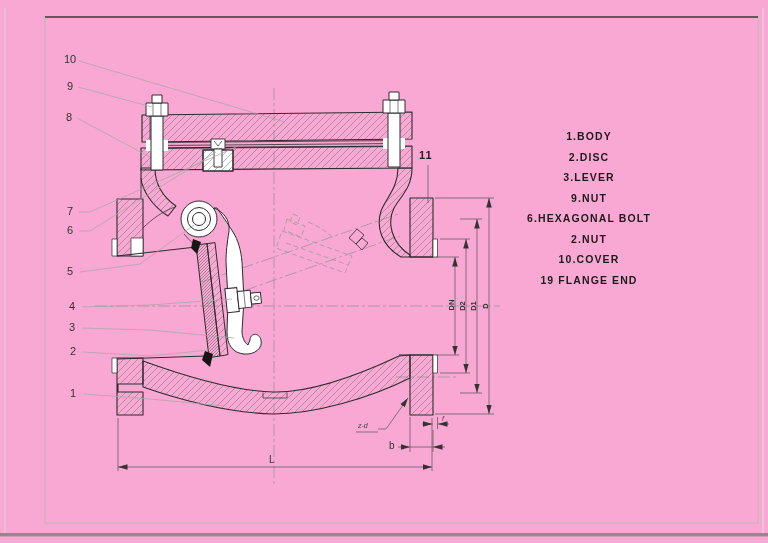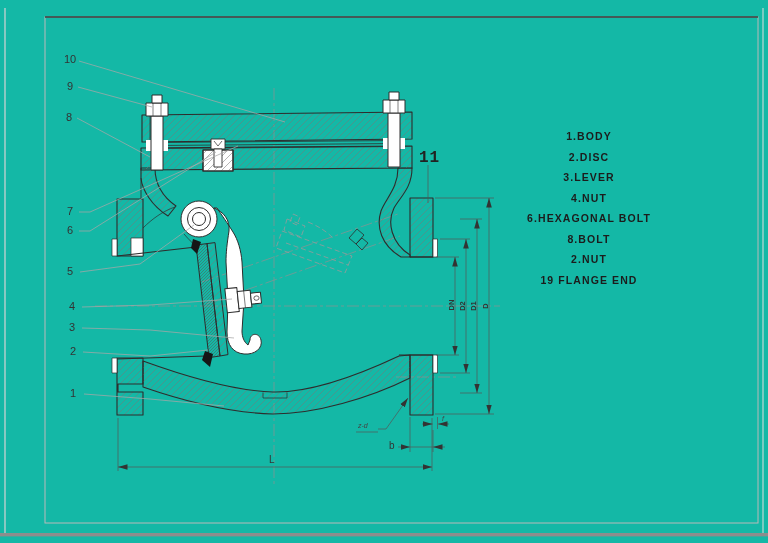--- a/index.html
+++ b/index.html
@@ -1,21 +1,21 @@
 <!DOCTYPE html>
 <html><head>
 <meta charset="utf-8">
 <style>
   html,body{margin:0;padding:0;background:#e8e8e8;}
-  #page{position:relative;width:768px;height:543px;background:#14b8a6;overflow:hidden;
+  #page{position:relative;width:768px;height:543px;background:#f9a8d4;overflow:hidden;
         font-family:"Liberation Sans","DejaVu Sans",sans-serif;}
   svg{position:absolute;left:0;top:0;}
   .txt{position:absolute;color:#2b2b2b;white-space:nowrap;}
   .callout{font-size:11px;color:#333;}
-  .flangeCallout{font-size:16px;font-weight:bold;color:#222;letter-spacing:1px;font-family:Liberation Mono, monospace;}
+  .flangeCallout{font-size:11px;font-weight:bold;color:#222;letter-spacing:1px;}
   .parts{position:absolute;left:527px;top:126px;text-align:center;}
   .part-item{font-size:10.5px;font-weight:bold;letter-spacing:1.1px;color:#1c1c1c;
              height:20.5px;line-height:20.5px;}
   .dimrot{font-size:7.5px;font-weight:bold;color:#333;
           transform:translate(-50%,-50%) rotate(-90deg);transform-origin:center;}
   .dim{font-size:10px;color:#333;}
   .dimsmall{font-size:7px;font-style:italic;color:#444;}
 </style>
 </head>
 <body>
@@ -219,24 +219,24 @@
 <div class="txt callout" style="left:64px;top:321px;width:16px;text-align:center;">3</div>
 <div class="txt callout" style="left:65px;top:345px;width:16px;text-align:center;">2</div>
 <div class="txt callout" style="left:65px;top:387px;width:16px;text-align:center;">1</div>
 
 <div class="txt flangeCallout" style="left:419px;top:149px;">11</div>
 
 <div class="parts">
   <div class="part-item">1.BODY</div>
   <div class="part-item">2.DISC</div>
   <div class="part-item">3.LEVER</div>
-  <div class="part-item">4.NUT</div>
+  <div class="part-item">9.NUT</div>
   <div class="part-item">6.HEXAGONAL BOLT</div>
-  <div class="part-item">8.BOLT</div>
   <div class="part-item">2.NUT</div>
+  <div class="part-item">10.COVER</div>
   <div class="part-item">19 FLANGE END</div>
 </div>
 
 <div class="txt dimrot" style="left:451px;top:305px;">DN</div>
 <div class="txt dimrot" style="left:462px;top:306px;">D2</div>
 <div class="txt dimrot" style="left:473px;top:306px;">D1</div>
 <div class="txt dimrot" style="left:485px;top:306px;">D</div>
 <div class="txt dim" style="left:269px;top:454px;">L</div>
 <div class="txt dim" style="left:389px;top:440px;">b</div>
 <div class="txt dimsmall" style="left:442px;top:415px;">f</div>

